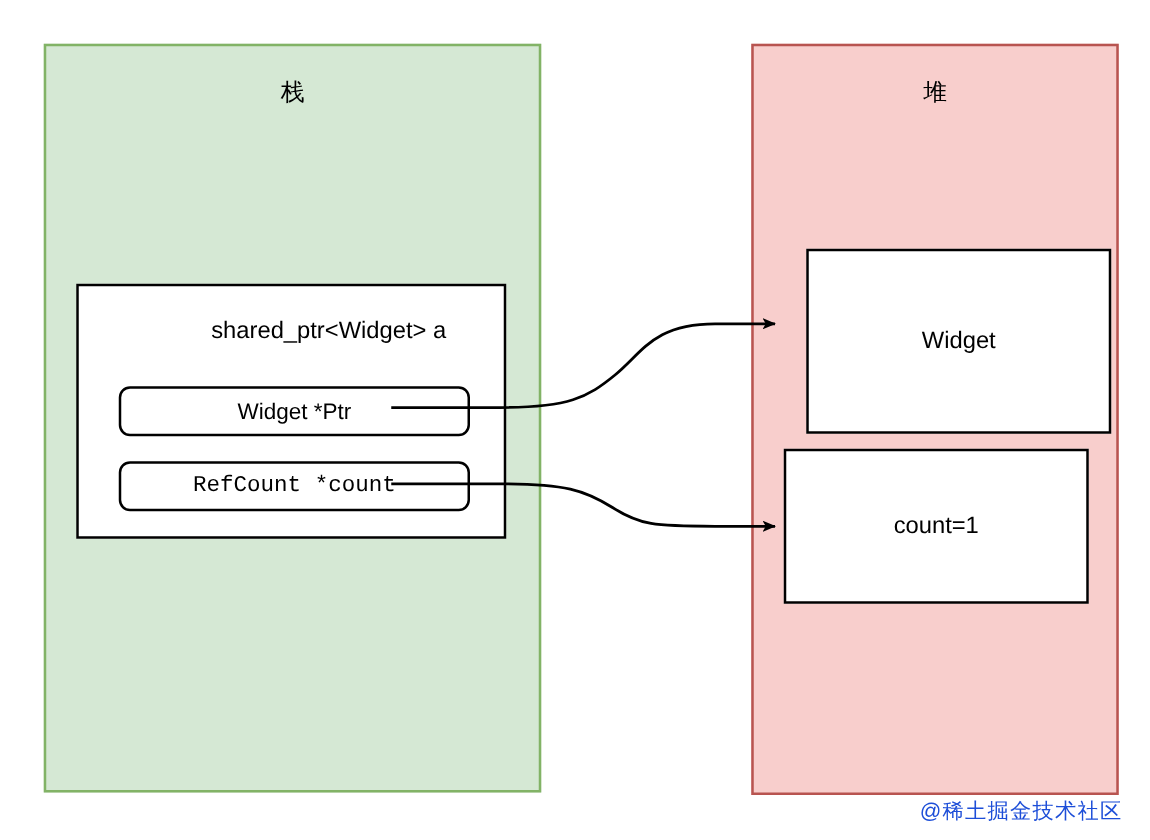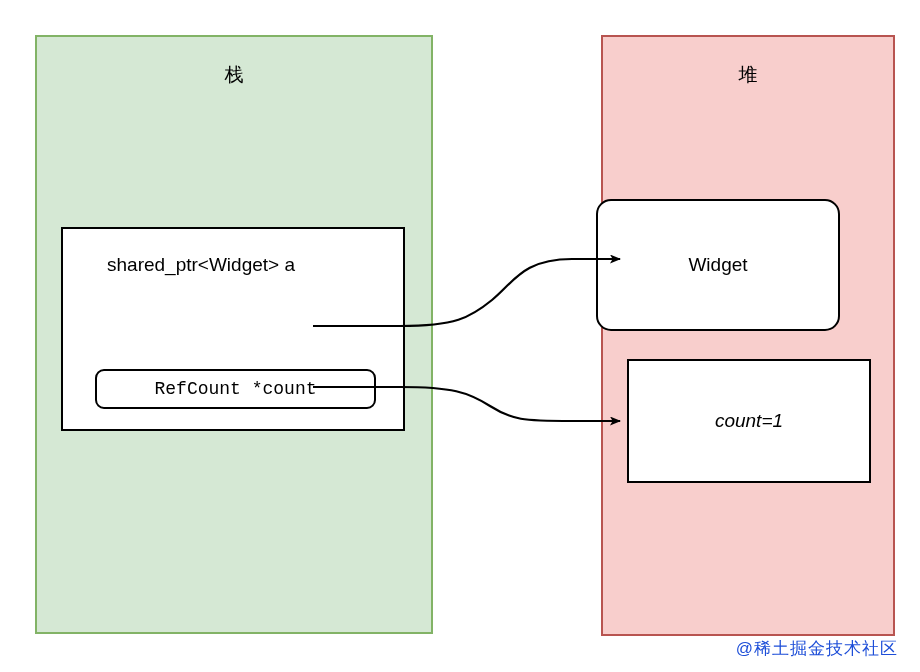--- a/index.html
+++ b/index.html
@@ -57,24 +57,24 @@
     left: 61px;
     top: 227px;
     width: 344px;
     height: 204px;
     box-sizing: border-box;
     background: #ffffff;
     border: 2px solid #000000;
   }
   #smartptr-label {
     position: absolute;
-    left: 0;
+    left: 16px;
     right: 0;
     top: 26px;
-    text-align: left;
+    text-align: center;
     font-size: 19px;
     color: #000000;
     line-height: 1;
     white-space: nowrap;
     padding-left: 44px;
   }
   .field-box {
     position: absolute;
     left: 32px;
     width: 281px;
@@ -98,32 +98,30 @@
     box-sizing: border-box;
     background: #ffffff;
     border: 2px solid #000000;
     display: flex;
     align-items: center;
     justify-content: center;
     font-size: 19px;
     color: #000000;
   }
   #heap-widget {
-    left: 596px;
+    left: 645px;
     top: 199px;
     width: 244px;
-    height: 132px;
-    border-radius: 15px;
+    height: 148px;
   }
   #heap-count {
     left: 627px;
     top: 359px;
     width: 244px;
     height: 124px;
-    font-style: italic;
   }
 
   
   #edges {
     position: absolute;
     left: 0;
     top: 0;
     width: 920px;
     height: 672px;
     pointer-events: none;
@@ -148,20 +146,21 @@
   <div class="region" id="stack-region" style="background:#d5e8d4;border-color:#82b366;">
     <div class="region-title" id="stack-title">栈</div>
   </div>
 
   <div class="region" id="heap-region" style="background:#f8cecc;border-color:#b85450;">
     <div class="region-title" id="heap-title">堆</div>
   </div>
 
   <div id="smartptr-box">
     <div id="smartptr-label">shared_ptr&lt;Widget&gt; a</div>
+    <div class="field-box" id="field-ptr">Widget *Ptr</div>
     <div class="field-box" id="field-count">RefCount *count</div>
   </div>
 
   <div class="heap-box" id="heap-widget">Widget</div>
   <div class="heap-box" id="heap-count">count=1</div>
 
   <svg id="edges" viewBox="0 0 920 672" width="920" height="672">
     <defs>
       <marker id="arrowhead" markerWidth="11" markerHeight="9" refX="10" refY="4.5" orient="auto" markerUnits="userSpaceOnUse">
         <path d="M0,0 L11,4.5 L0,9 L2.6,4.5 Z" fill="#000000"></path>

